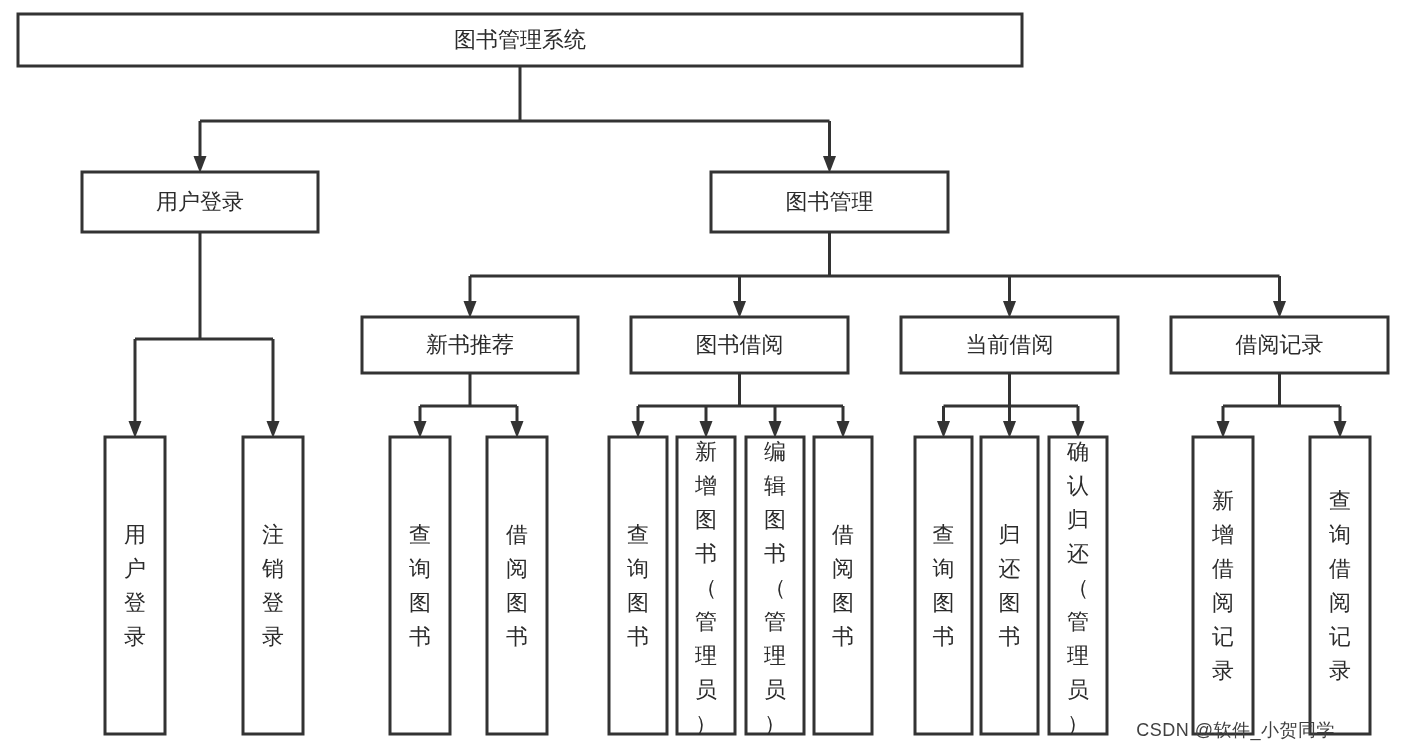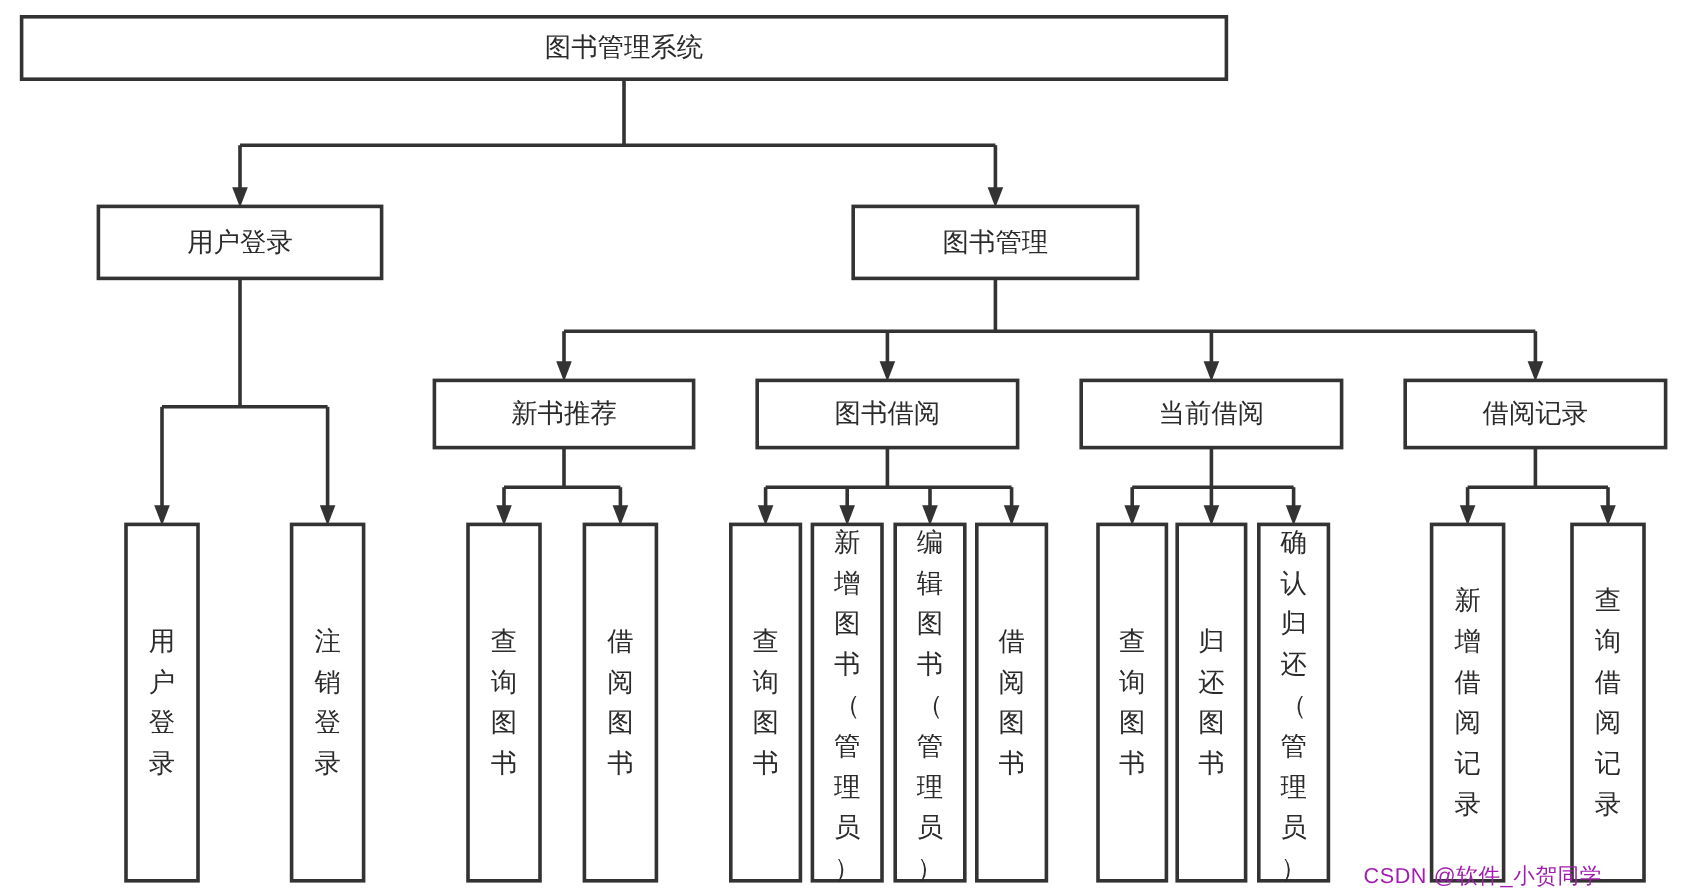--- a/index.html
+++ b/index.html
@@ -52,21 +52,21 @@
     fill: #2b2b2b;
     font-size: 22px;
     text-anchor: middle;
   }
   .watermark {
     position: absolute;
     right: 8px;
     bottom: 5px;
     font-family: "Liberation Sans", "DejaVu Sans", sans-serif;
     font-size: 18px;
-    color: #a21caf;
+    color: #404040;
     letter-spacing: 0.5px;
     white-space: nowrap;
     user-select: none;
   }
 </style>
 </head>
 <body>
 
 <div id="diagram-root">
   <svg class="flow" id="flow-svg" viewBox="0 0 1405 747">

